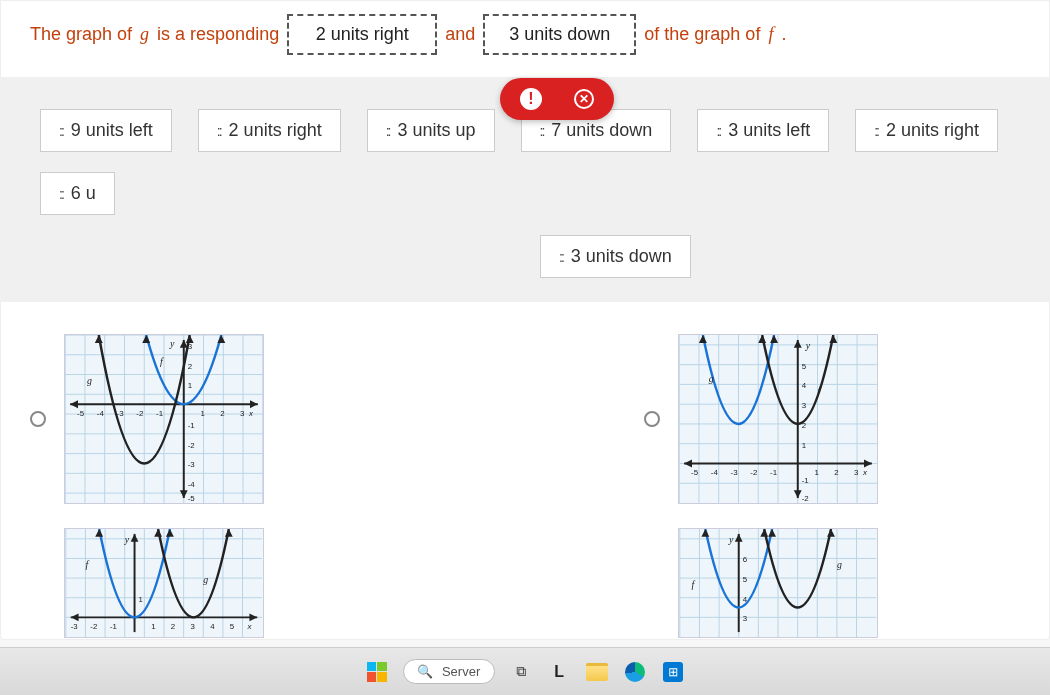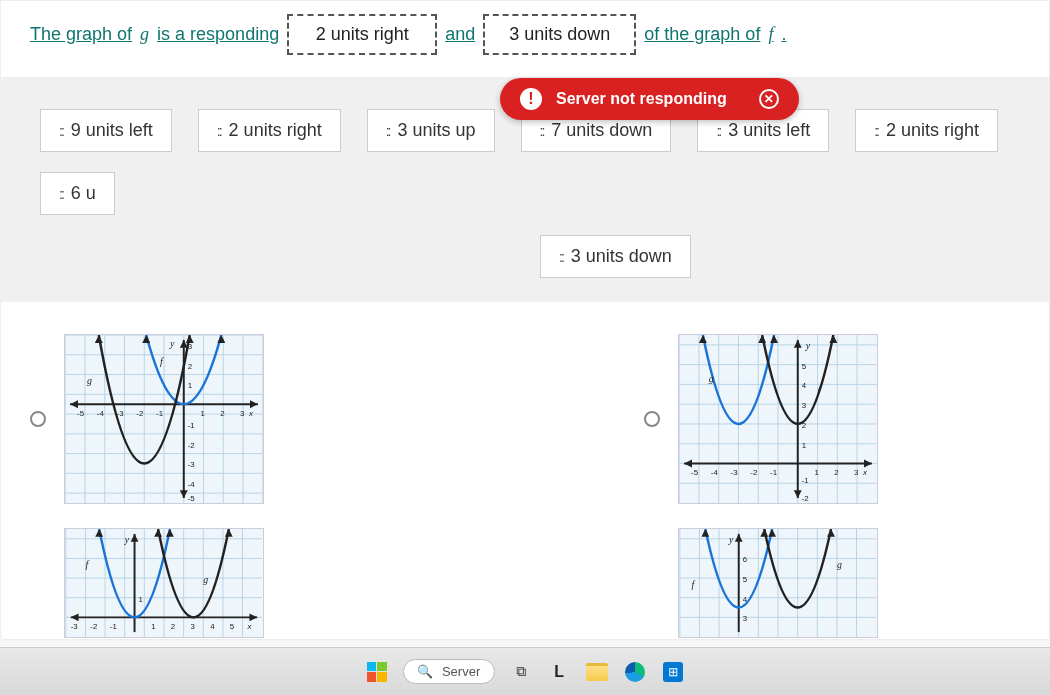--- a/index.html
+++ b/index.html
@@ -21,21 +21,21 @@
     box-shadow: inset 0 0 0 1px #eee;
   }
   .question-row {
     display: flex;
     align-items: center;
     gap: 8px;
     padding: 14px 20px 10px 30px;
     font-size: 18px;
     color: #555;
   }
-  .question-row span.txt { color:#0f766e;text-decoration:underline; }
+  .question-row span.txt { color:#c2410c; }
   .drop-slot {
     border: 2px dashed #888;
     padding: 8px 24px;
     font-size: 18px;
     color: #222;
     background: #fff;
     min-width: 150px;
     text-align:center;
   }
   .drop-slot.filled {
@@ -175,21 +175,20 @@
     <div class="drop-slot filled">
       <span>3 units down</span>
     </div>
     <span class="txt">of the graph of</span>
     <span class="txt italic">f</span>
     <span class="txt">.</span>
   </div>
 
   <div class="error-banner">
     <div class="bang">!</div>
-    <span>Server not responding</span>
     <div class="close">
       <span>✕</span>
     </div>
   </div>
 
   <div class="token-area">
     <div class="token">
       <span class="grip">::</span>
       <span>9 units left</span>
     </div>

